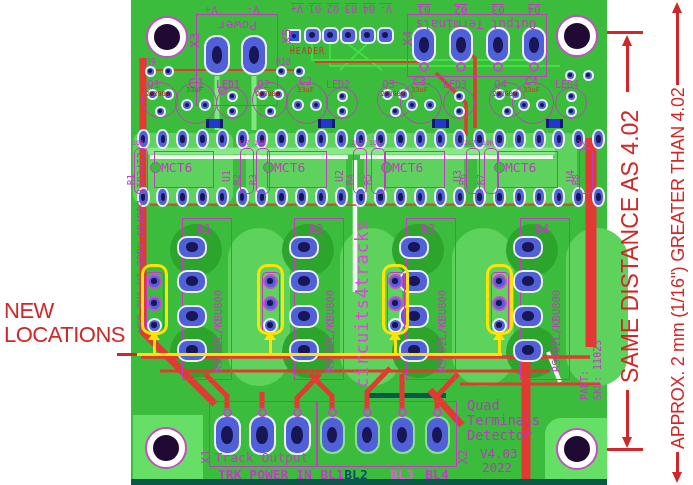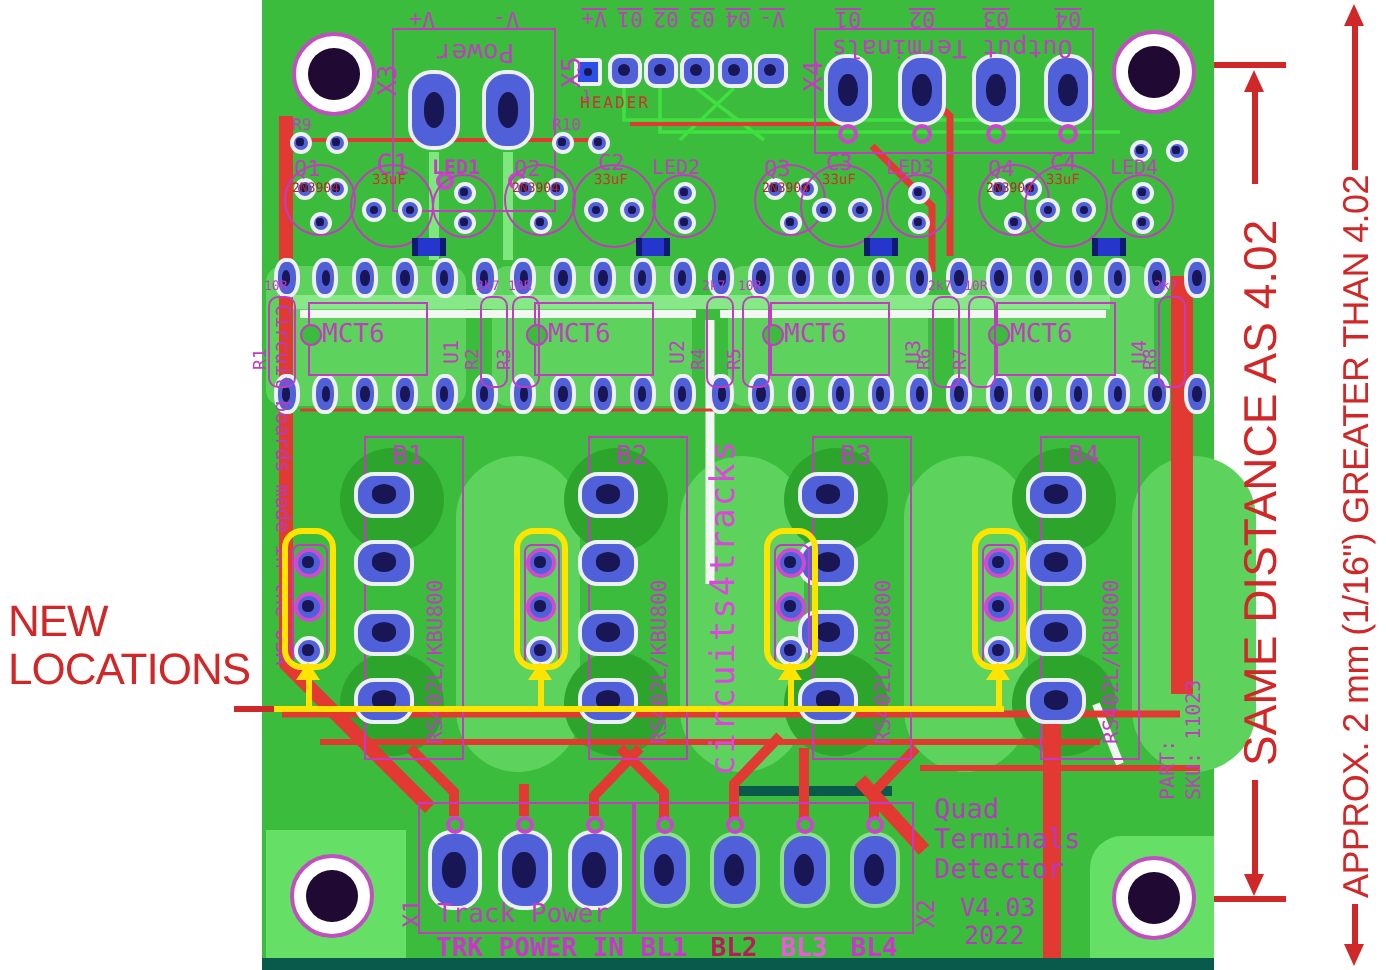--- a/index.html
+++ b/index.html
@@ -110,21 +110,21 @@
 
   <div class="vt2 stext z30" style="left:146px;top:152px;font-size:10px;color:#b040b8;">Circuit boards made in the USA</div>
   <div class="vt z30" style="left:352px;top:388px;font-size:17px;color:#e044e0;font-family:'DejaVu Sans Mono',monospace;letter-spacing:1px;">circuits4tracks</div>
   <div class="vt stext z30" style="left:579px;top:400px;font-size:10px;">PART:</div>
   <div class="vt stext z30" style="left:592px;top:400px;font-size:10px;">SKU: 11023</div>
 
   <div class="silk z20" style="left:209px;top:401px;width:107px;height:64px;"></div>
   <div class="silk z20" style="left:316px;top:401px;width:139px;height:64px;"></div>
   <div class="vt stext z30" style="left:199px;top:464px;font-size:12px;">X1</div>
   <div class="vt stext z30" style="left:456px;top:464px;font-size:12px;">X2</div>
-  <div class="stext z30" style="left:214px;top:450px;width:95px;text-align:center;font-size:13px;">Track Power</div>
+  <div class="stext z30" style="left:214px;top:450px;width:95px;text-align:center;font-size:13px;">Track Output</div>
   <div class="stext z30" style="left:218px;top:467px;font-size:13px;font-weight:bold;color:#cc35cc;">TRK POWER IN</div>
 
   <div class="stext z30" style="left:467px;top:397px;font-size:13.5px;color:#b838c0;">Quad</div>
   <div class="stext z30" style="left:467px;top:412px;font-size:13.5px;color:#b838c0;">Terminals</div>
   <div class="stext z30" style="left:467px;top:427px;font-size:13.5px;color:#b838c0;">Detector</div>
   <div class="stext z30" style="left:480px;top:446px;font-size:12.5px;color:#b838c0;">V4.03</div>
   <div class="stext z30" style="left:482px;top:460px;font-size:12.5px;color:#b838c0;">2022</div>
 
   <div class="yel" style="left:136px;top:353px;width:366px;height:2.5px;"></div>
 
@@ -414,20 +414,20 @@
     <div class="ring z20" style="left:222.5px;top:407.5px;width:9px;height:9px;"></div>
     <div class="pad  z20" style="left:248.5px;top:415px;width:27px;height:40px;border-radius:12px;"></div>
     <div class="ring z20" style="left:257.5px;top:407.5px;width:9px;height:9px;"></div>
     <div class="pad  z20" style="left:283.5px;top:415px;width:27px;height:40px;border-radius:12px;"></div>
     <div class="ring z20" style="left:292.5px;top:407.5px;width:9px;height:9px;"></div>
     <div class="pad padg z20" style="left:319.5px;top:416px;width:25px;height:38px;border-radius:12px;"></div>
     <div class="ring z20" style="left:327.5px;top:407.5px;width:9px;height:9px;"></div>
     <div class="z30" style="position:absolute;left:316px;top:467px;width:32px;text-align:center;font-size:13px;font-weight:bold;color:#cc35cc;font-family:'DejaVu Sans Mono',monospace;">BL1</div>
     <div class="pad padg z20" style="left:354.5px;top:416px;width:25px;height:38px;border-radius:12px;"></div>
     <div class="ring z20" style="left:362.5px;top:407.5px;width:9px;height:9px;"></div>
-    <div class="z30" style="position:absolute;left:351px;top:467px;width:32px;text-align:center;font-size:13px;font-weight:bold;color:#be185d;font-family:'DejaVu Sans Mono',monospace;">BL2</div>
+    <div class="z30" style="position:absolute;left:340px;top:467px;width:32px;text-align:center;font-size:13px;font-weight:bold;color:#0c4a6e;font-family:'DejaVu Sans Mono',monospace;">BL2</div>
     <div class="pad padg z20" style="left:389.5px;top:416px;width:25px;height:38px;border-radius:12px;"></div>
     <div class="ring z20" style="left:397.5px;top:407.5px;width:9px;height:9px;"></div>
     <div class="z30" style="position:absolute;left:386px;top:467px;width:32px;text-align:center;font-size:13px;font-weight:bold;color:#f056e0;font-family:'DejaVu Sans Mono',monospace;">BL3</div>
     <div class="pad padg z20" style="left:424.5px;top:416px;width:25px;height:38px;border-radius:12px;"></div>
     <div class="ring z20" style="left:432.5px;top:407.5px;width:9px;height:9px;"></div>
     <div class="z30" style="position:absolute;left:421px;top:467px;width:32px;text-align:center;font-size:13px;font-weight:bold;color:#cc35cc;font-family:'DejaVu Sans Mono',monospace;">BL4</div>
   </div>
 
 </body></html>

